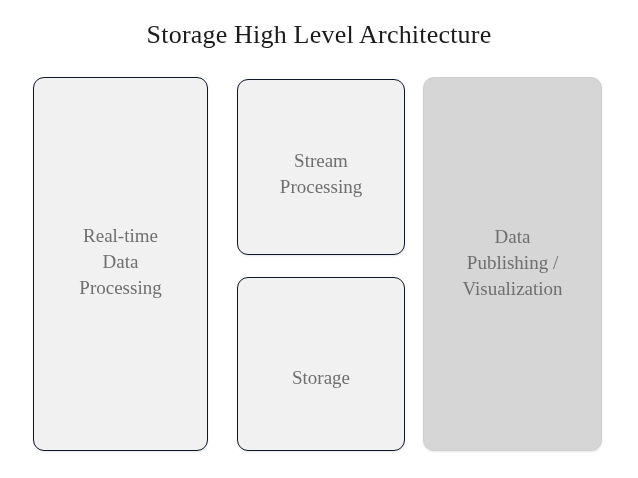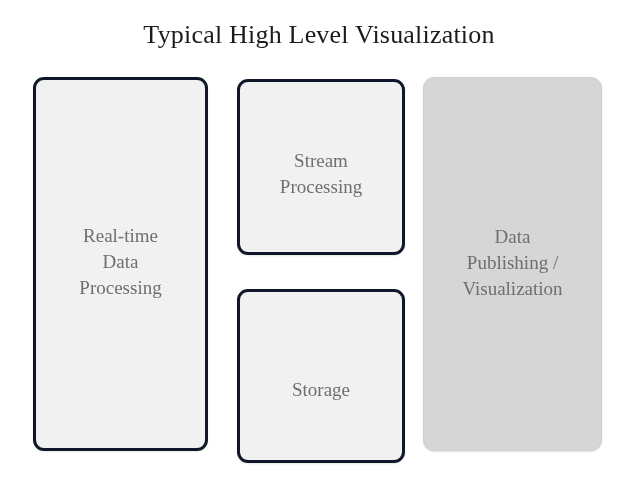--- a/index.html
+++ b/index.html
@@ -37,21 +37,21 @@
     font-weight: 400;
     color: #1b1b1b;
     letter-spacing: 0.2px;
     white-space: nowrap;
   }
 
   .arch-box {
     position: absolute;
     box-sizing: border-box;
     border-radius: 11px;
-    border: 3px solid #0f172a;
+    border: 1px solid #0f172a;
     display: flex;
     align-items: center;
     justify-content: center;
     box-shadow: 0 1px 2px rgba(0,0,0,0.10);
   }
 
   .arch-box .box-label {
     font-family: "Liberation Serif", "DejaVu Serif", serif;
     font-size: 19px;
     line-height: 26px;
@@ -85,21 +85,20 @@
     position: relative;
     top: 7px;
   }
 
   #box-storage {
     left: 237px;
     top: 277px;
     width: 168px;
     height: 174px;
     background: #f1f1f1;
-    margin-top: 12px;
   }
   #box-storage .box-label {
     position: relative;
     top: 14px;
   }
 
   #box-publishing {
     left: 423px;
     top: 77px;
     width: 179px;
@@ -110,21 +109,21 @@
   #box-publishing .box-label {
     position: relative;
     top: -1px;
   }
 </style>
 </head>
 <body>
 
 <div id="slide">
 
-  <div id="slide-title">Typical High Level Visualization</div>
+  <div id="slide-title">Storage High Level Architecture</div>
 
   <div class="arch-box" id="box-ingestion">
     <span class="box-label">Real-time
 Data
 Processing</span>
   </div>
 
   <div class="arch-box" id="box-stream">
     <span class="box-label">Stream
 Processing</span>

